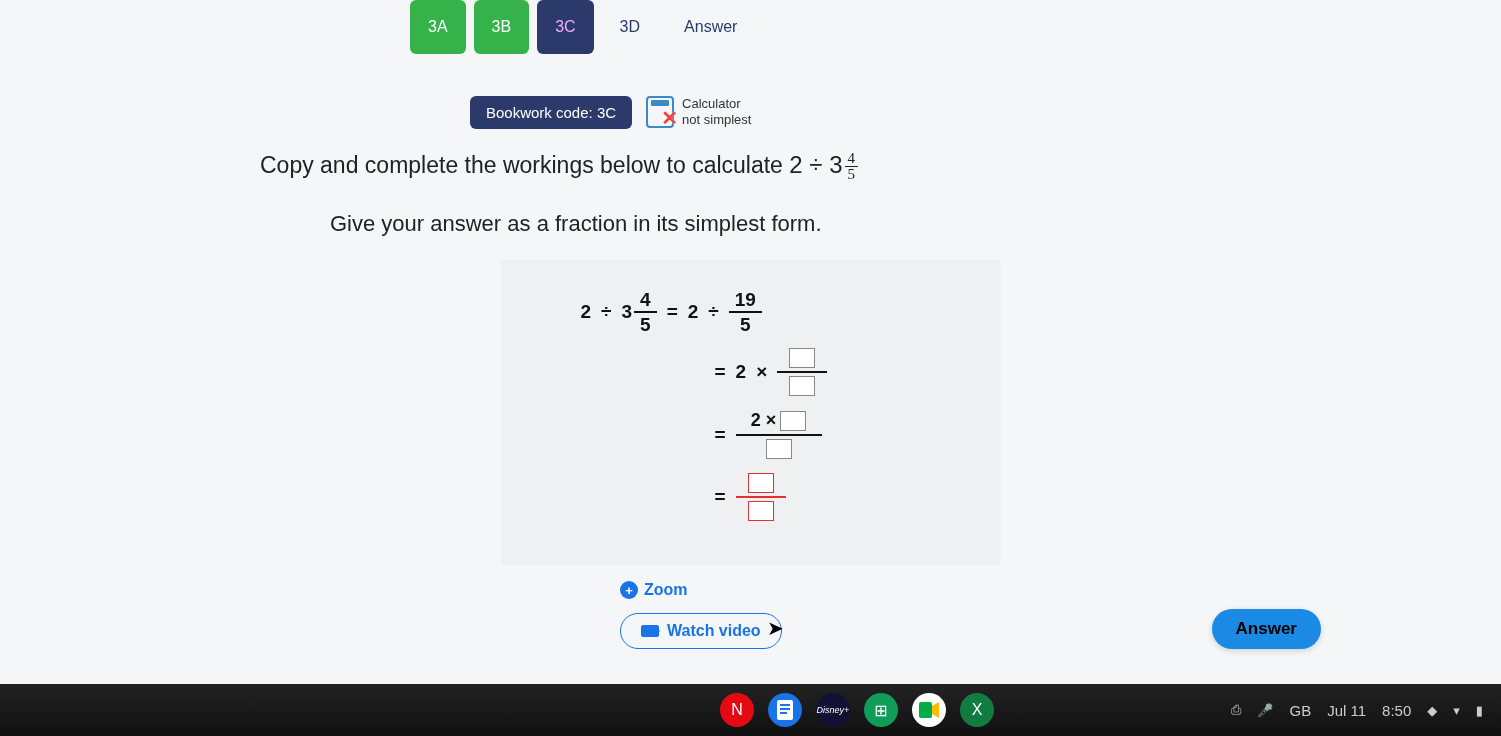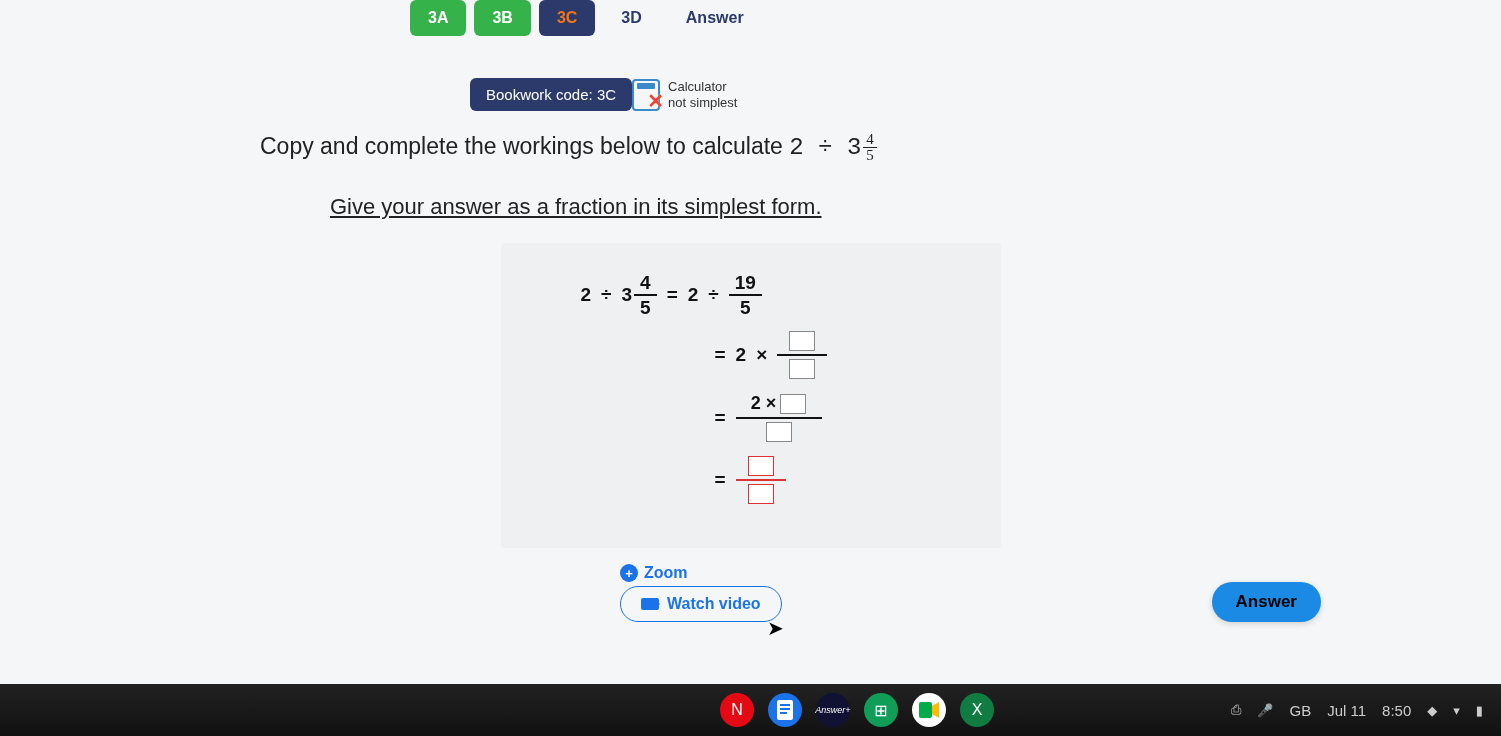--- a/index.html
+++ b/index.html
@@ -11,31 +11,31 @@
     position: relative;
     overflow: hidden;
   }
   .topbar {
     display: flex;
     align-items: center;
     gap: 8px;
     padding: 0 0 8px 410px;
   }
   .tab {
-    padding: 9px 18px;
+    padding: 18px 18px;
     border-radius: 6px;
-    font-weight: 700;
+    font-weight: 400;
     font-size: 16px;
     color: #2b3a6a;
     cursor: pointer;
   }
   .tab.green { background:#36b24a; color:#fff; }
-  .tab.active { background:#2b3a6a; color:#f97316; }
+  .tab.active { background:#2b3a6a; color:#f0abfc; }
   .meta-row {
-    display:flex; align-items:flex-end; 
+    display:flex; align-items:flex-start; gap:14px;
     margin:34px 0 18px 470px;
   }
   .bookwork {
     background:#2b3a6a; color:#fff; padding:8px 16px;
     border-radius:6px; font-size:15px;
   }
   .calc-badge { display:flex; align-items:center; gap:8px; }
   .calc-icon {
     width:28px; height:32px; border:2px solid #3a89c9;
     border-radius:4px; position:relative; display:flex;
@@ -47,21 +47,21 @@
   }
   .calc-x {
     position:absolute; right:-6px; bottom:-4px; color:#e43; font-weight:900;
     font-size:20px; text-shadow:0 0 1px #fff;
   }
   .calc-text { font-size:13px; color:#333; line-height:1.2; }
   .question {
     margin-left:260px; max-width:840px;
     font-size:23px; color:#222; line-height:1.5;
   }
-  .q2{ margin:24px 0 10px 70px; font-size:22px;text-decoration:underline;}
+  .q2{ margin:24px 0 10px 70px; font-size:22px;}
   .frac.inline { display:inline-flex; flex-direction:column; align-items:center;
     vertical-align:middle; font-size:15px; line-height:1; margin-left:2px;}
   .frac.inline .top{ border-bottom:1.5px solid #222; padding:0 3px;}
   .frac.inline .bot{ padding:0 3px;}
   .workings {
     margin: 20px auto 0;
     width: 500px;
     background: #eef0f2;
     border-radius: 4px;
     padding: 20px 0 30px;
@@ -94,21 +94,21 @@
   .zoom-link{
     color:#1a73e8; font-weight:700; font-size:16px; cursor:pointer;
     display:flex; align-items:center; gap:6px;
   }
   .zoom-icon{
     width:18px;height:18px;border-radius:50%;background:#1a73e8;
     display:inline-flex;align-items:center;justify-content:center;color:#fff;
     font-size:13px;font-weight:900;
   }
   .watch-pill{
-    margin-top:4px;
+    margin-top:14px;
     border:1.5px solid #1a73e8; border-radius:999px;
     padding:8px 20px; color:#1a73e8; font-weight:700;
     display:inline-flex; align-items:center; gap:8px; cursor:pointer;
     font-size:16px;
   }
   .cam-icon{width:18px;height:12px;background:#1a73e8;border-radius:2px;position:relative;}
   .cam-icon::after{content:"";position:absolute;right:-6px;top:1px;border:5px solid transparent;border-left-color:#1a73e8;}
   .answer-btn{
     background:#1a8ae5;color:#000000;border:none;border-radius:999px;
     padding:10px 24px;font-size:17px;font-weight:700;cursor:pointer;
@@ -146,21 +146,21 @@
     <div class="calc-text">
       <div>Calculator</div>
       <div>not simplest</div>
     </div>
   </div>
 </div>
 
 <div class="question">
   <p>
     <span>Copy and complete the workings below to calculate </span>
-    <span style="font-family:Liberation Mono, monospace;font-size:24px">2 ÷ 3</span><span class="frac inline" style="font-family:serif">
+    <span style="font-family:Liberation Sans, sans-serif;font-size:24px">2 ÷ 3</span><span class="frac inline" style="font-family:serif">
         <span class="top">4</span>
         <span class="bot">5</span>
       </span>
   </p>
   <p class="q2">Give your answer as a fraction in its simplest form.</p>
 </div>
 
 <div class="workings">
 
   <div class="row">
@@ -237,21 +237,21 @@
     <div class="app" style="background:#e50914">N</div>
     <div class="app" style="background:#1a73e8">
       <svg width="16" height="20" viewBox="0 0 16 20">
           <rect width="16" height="20" rx="2" fill="#fff"></rect>
           <rect x="3" y="4" width="10" height="2" fill="#1a73e8"></rect>
           <rect x="3" y="8" width="10" height="2" fill="#1a73e8"></rect>
           <rect x="3" y="12" width="7" height="2" fill="#1a73e8"></rect>
         </svg>
     </div>
     <div class="app" style="background:#113">
-        <span style="font-size:9px;font-style:italic">Answer+</span>
+        <span style="font-size:9px;font-style:italic">Disney+</span>
       </div>
     <div class="app" style="background:#0f9d58">⊞</div>
     <div class="app" style="background:#fff">
       <svg width="20" height="16" viewBox="0 0 20 16">
           <rect width="13" height="16" rx="2" fill="#00ac47"></rect>
           <polygon points="13,4 20,0 20,16 13,12" fill="#ffba00"></polygon>
         </svg>
     </div>
     <div class="app" style="background:#107c41">X</div>
   </div>

